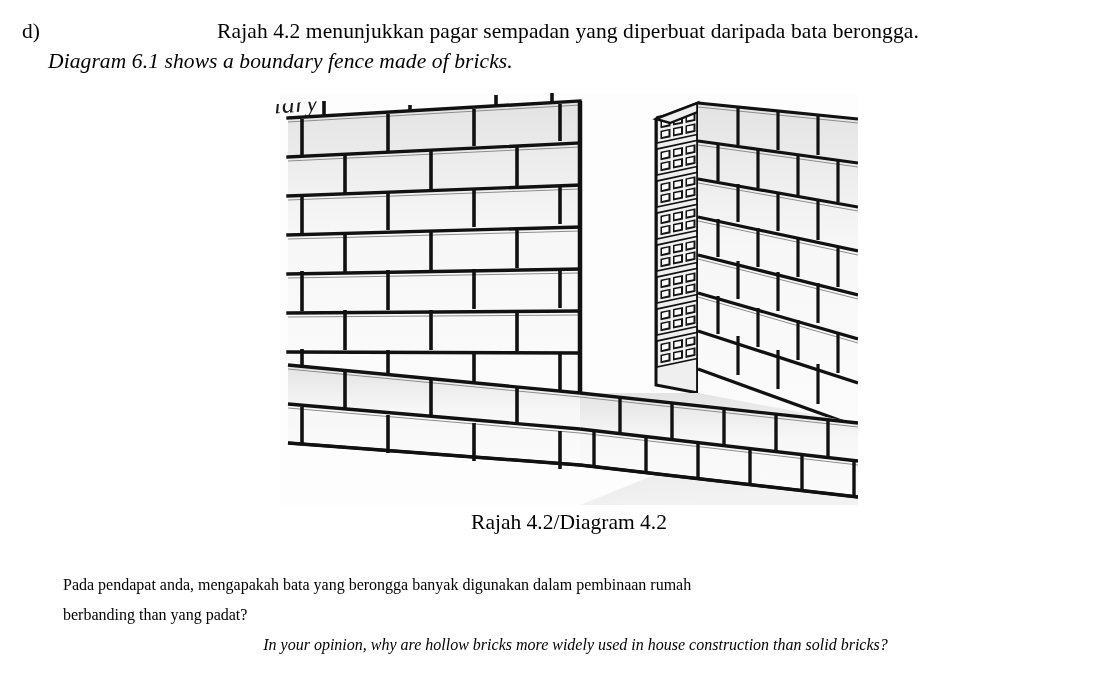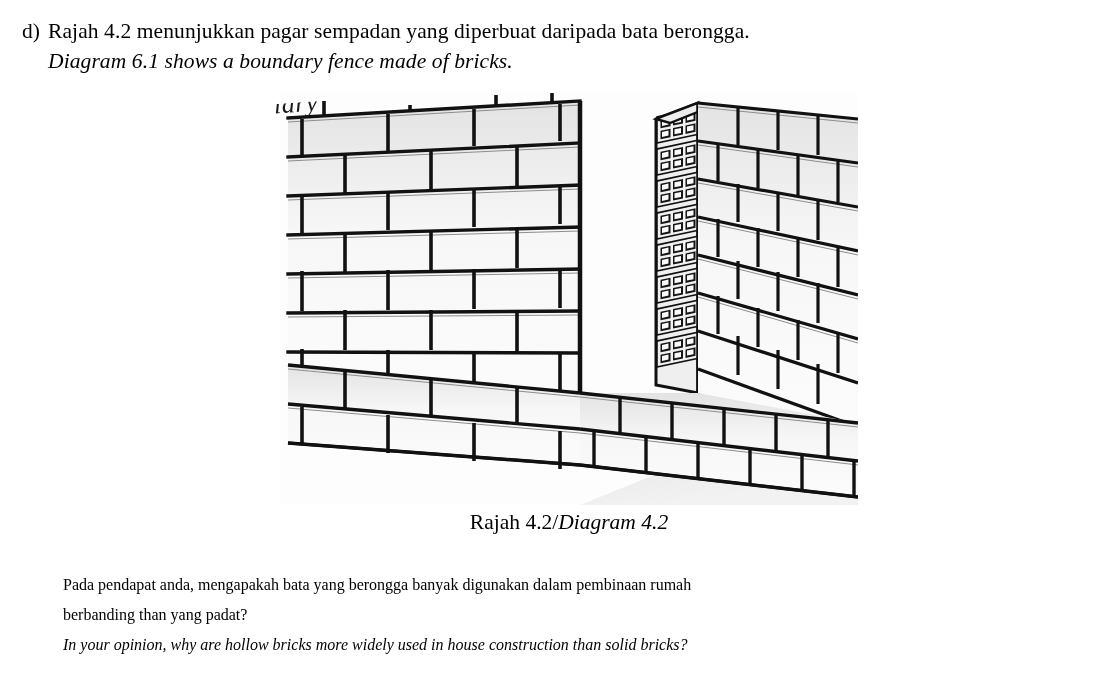--- a/index.html
+++ b/index.html
@@ -34,20 +34,21 @@
     flex: 0 0 26px;
     font-size: 21.5px;
     line-height: 30px;
   }
   .q-text {
     flex: 1 1 auto;
   }
   .q-text-my {
     font-style: normal;
     letter-spacing: 0.1px;
+    text-align: center;
   }
   .q-text-en {
     font-style: italic;
     letter-spacing: 0.1px;
   }
   .q-sub {
     padding-left: 26px;
     font-size: 21.5px;
     line-height: 30px;
   }
@@ -90,35 +91,35 @@
   .figure-caption {
     position: absolute;
     left: 280px;
     top: 508px;
     width: 578px;
     text-align: center;
     font-size: 21.5px;
     line-height: 28px;
   }
   .cap-roman { font-style: normal; }
-  .cap-italic { font-style: italic; }
+  .cap-italic { }
 
   
   .closing-block {
     position: absolute;
     left: 63px;
     top: 570px;
     width: 1025px;
   }
   .c-line {
     font-size: 16px;
     line-height: 30px;
   }
   .c-my { font-style: normal; }
-  .c-en { font-style: italic; }
+  .c-en { font-style: italic; text-align: center; }
 </style>
 </head>
 <body>
 
 <div class="question-block">
   <div class="q-line">
     <span class="q-marker">d)</span>
     <span class="q-text q-text-my">Rajah 4.2 menunjukkan pagar sempadan yang diperbuat daripada bata berongga.</span>
   </div>
   <div class="q-sub q-text-en">Diagram 6.1 shows a boundary fence made of bricks.</div>

